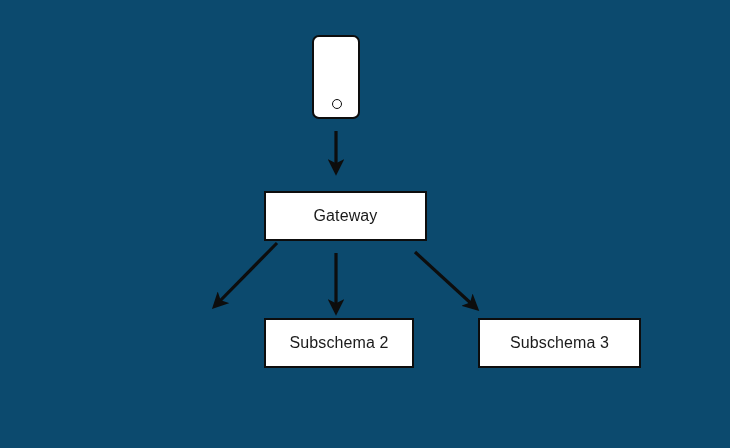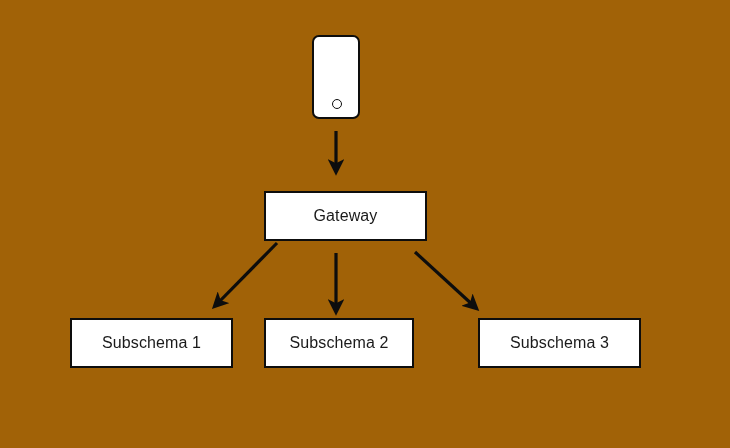--- a/index.html
+++ b/index.html
@@ -10,21 +10,21 @@
   body {
     width: 730px;
     height: 448px;
     overflow: hidden;
     font-family: "Liberation Sans", sans-serif;
   }
   #canvas {
     position: relative;
     width: 730px;
     height: 448px;
-    background: #a16207;
+    background: #0c4a6e;
   }
   #svg-layer {
     position: absolute;
     left: 0;
     top: 0;
     width: 730px;
     height: 448px;
   }
   .node-box {
     position: absolute;
@@ -88,23 +88,20 @@
   </svg>
 
   <div id="device-node" class="device-shell">
   </div>
   <div id="device-home-btn" class="device-home"></div>
 
   <div id="gateway-box" class="node-box">
     <span class="node-label">Gateway</span>
   </div>
 
-  <div id="sub1-box" class="node-box">
-    <span class="node-label">Subschema 1</span>
-  </div>
 
   <div id="sub2-box" class="node-box">
     <span class="node-label">Subschema 2</span>
   </div>
 
   <div id="sub3-box" class="node-box">
     <span class="node-label">Subschema 3</span>
   </div>
 
 </div>

